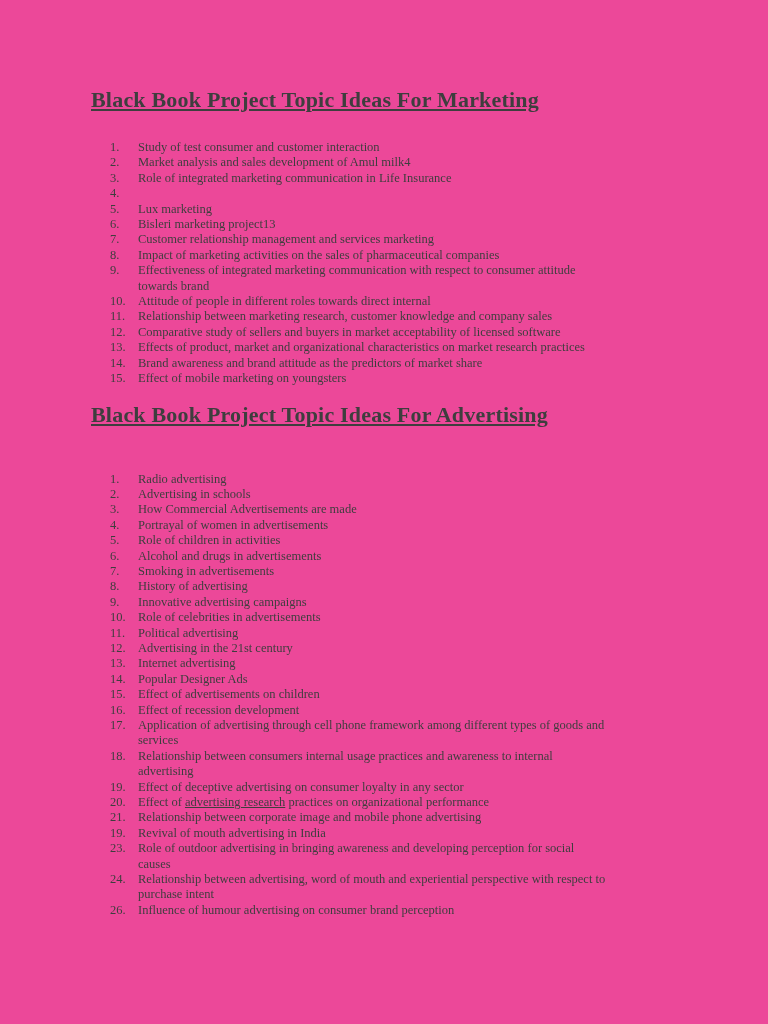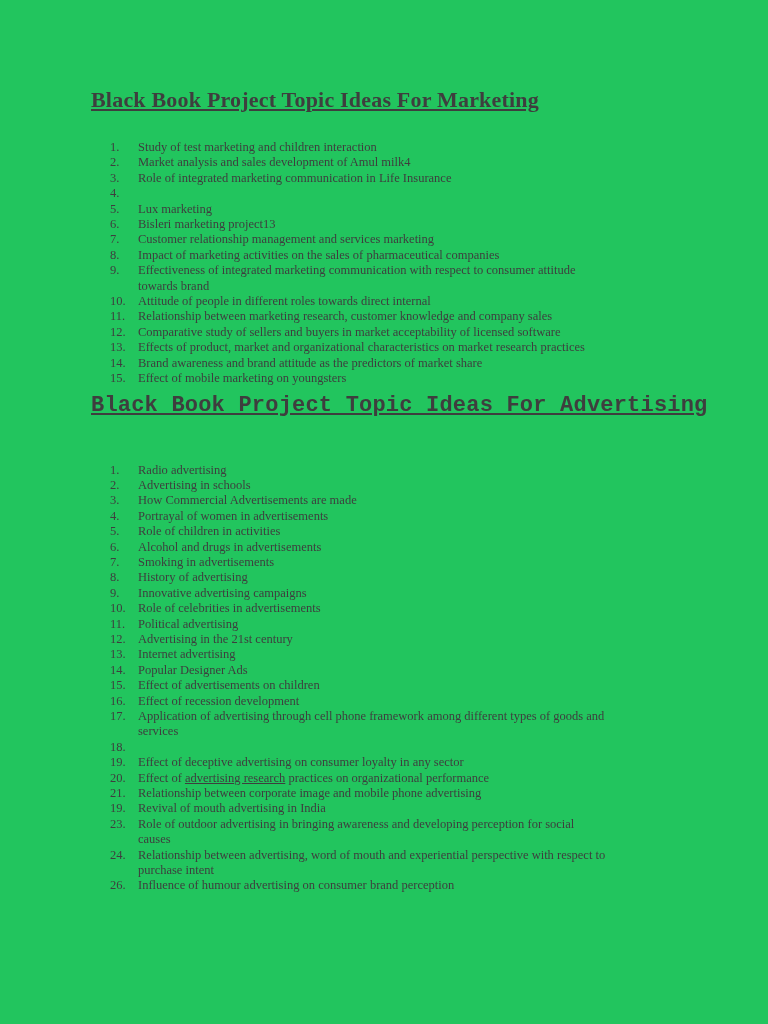--- a/index.html
+++ b/index.html
@@ -15,44 +15,44 @@
     color: #3e3e3e;
   }
   .heading {
     margin: 0 0 0 91px;
     font-size: 22px;
     line-height: 25px;
     font-weight: bold;
     text-decoration: underline;
     letter-spacing: 0.2px;
   }
-  .heading-second { margin-top: 6px; font-family: Liberation Mono, monospace; }
+  .heading-second { margin-top: 15px; }
   .list {
     margin-left: 110px;
     font-size: 12.5px;
     line-height: 15.4px;
   }
   .list-first  { margin-top: 28px; }
   .list-second { margin-top: 45px; }
   .row { display: flex; }
   .num { flex: 0 0 28px; }
   .txt { white-space: pre-line; max-width: 545px; }
   .underlined { text-decoration: underline; }
 </style>
 </head>
 <body>
 
-<div class="page" style="color: rgb(62, 62, 62); background: #22c55e;">
+<div class="page" style="color: rgb(62, 62, 62); background: #ec4899;">
 
   <section>
     <h1 class="heading">Black Book Project Topic Ideas For Marketing</h1>
     <div class="list list-first">
         <div class="row">
           <span class="num">1.</span>
-          <span class="txt">Study of test marketing and children interaction</span>
+          <span class="txt">Study of test consumer and customer interaction</span>
         </div>
         <div class="row">
           <span class="num">2.</span>
           <span class="txt">Market analysis and sales development of Amul milk4</span>
         </div>
         <div class="row">
           <span class="num">3.</span>
           <span class="txt">Role of integrated marketing communication in Life Insurance</span>
         </div>
         <div class="row">
@@ -173,20 +173,22 @@
           <span class="num">16.</span>
           <span class="txt">Effect of recession development</span>
         </div>
         <div class="row">
           <span class="num">17.</span>
           <span class="txt">Application of advertising through cell phone framework among different types of goods and
 services</span>
         </div>
         <div class="row">
           <span class="num">18.</span>
+          <span class="txt">Relationship between consumers internal usage practices and awareness to internal
+advertising</span>
         </div>
         <div class="row">
           <span class="num">19.</span>
           <span class="txt">Effect of deceptive advertising on consumer loyalty in any sector</span>
         </div>
         <div class="row">
           <span class="num">20.</span>
           <span class="txt">Effect of <span class="underlined">advertising research</span> practices on organizational performance</span>
         </div>
         <div class="row">

